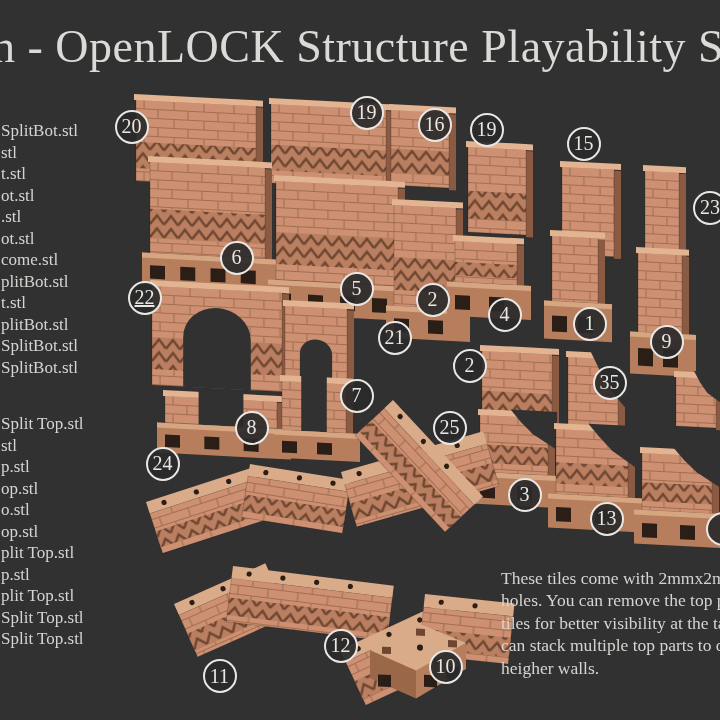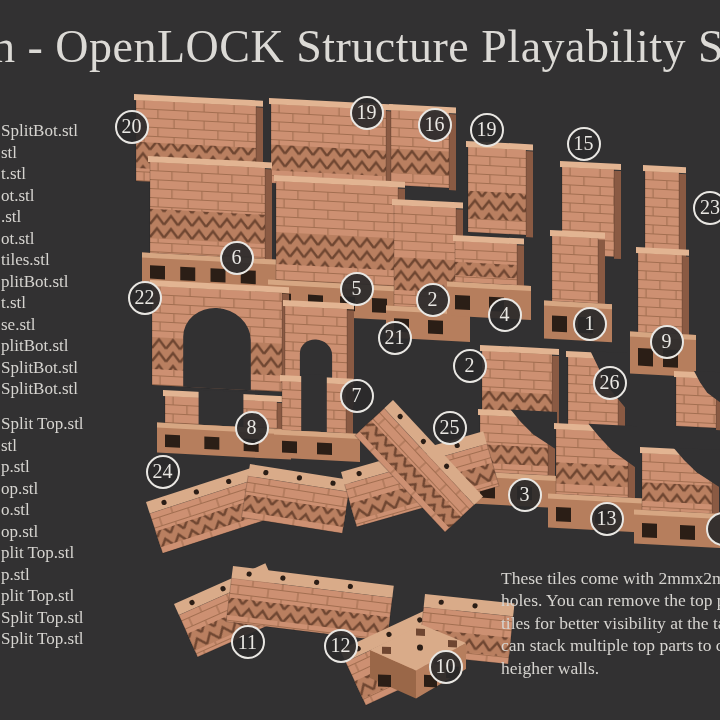--- a/index.html
+++ b/index.html
@@ -328,24 +328,23 @@
 
   <h1 class="title">h - OpenLOCK Structure Playability Sp</h1>
 
   <div class="file-list bot">
       <div class="file-line">SplitBot.stl</div>
       <div class="file-line">stl</div>
       <div class="file-line">t.stl</div>
       <div class="file-line">ot.stl</div>
       <div class="file-line">.stl</div>
       <div class="file-line">ot.stl</div>
-      <div class="file-line">tiles.stl</div>
+      <div class="file-line">come.stl</div>
       <div class="file-line">plitBot.stl</div>
       <div class="file-line">t.stl</div>
-      <div class="file-line">se.stl</div>
       <div class="file-line">plitBot.stl</div>
       <div class="file-line">SplitBot.stl</div>
       <div class="file-line">SplitBot.stl</div>
     </div>
   <div class="file-list top">
       <div class="file-line">Split Top.stl</div>
       <div class="file-line">stl</div>
       <div class="file-line">p.stl</div>
       <div class="file-line">op.stl</div>
       <div class="file-line">o.stl</div>
@@ -370,27 +369,27 @@
     <div class="badge" style="left: 417.5px; top: 107.5px;">16</div>
     <div class="badge" style="left: 469.5px; top: 112.5px;">19</div>
     <div class="badge" style="left: 566.5px; top: 126.5px;">15</div>
     <div class="badge" style="left: 693px; top: 190.5px;">23</div>
     <div class="badge" style="left: 219.5px; top: 240.5px;">6</div>
     <div class="badge" style="left: 339.5px; top: 271.5px;">5</div>
     <div class="badge" style="left: 415.5px; top: 282.5px;">2</div>
     <div class="badge" style="left: 487.5px; top: 297.5px;">4</div>
     <div class="badge" style="left: 572.5px; top: 306.5px;">1</div>
     <div class="badge" style="left: 649.5px; top: 324.5px;">9</div>
-    <div class="badge" style="left: 127.5px; top: 280.5px;">22</div>
+    <div class="badge" style="left: 127.5px; top: 280.5px; text-decoration: underline;">22</div>
     <div class="badge" style="left: 342.5px; top: 320.5px; margin-left: 35px;">21</div>
     <div class="badge" style="left: 452.5px; top: 348.5px;">2</div>
-    <div class="badge" style="left: 592.5px; top: 365.5px;">26</div>
+    <div class="badge" style="left: 592.5px; top: 365.5px;">35</div>
     <div class="badge" style="left: 339.5px; top: 378.5px;">7</div>
     <div class="badge" style="left: 234.5px; top: 410.5px;">8</div>
     <div class="badge" style="left: 432.5px; top: 410.5px;">25</div>
-    <div class="badge" style="left: 145.5px; top: 446.5px; margin-top: 8px;">24</div>
+    <div class="badge" style="left: 145.5px; top: 446.5px;">24</div>
     <div class="badge" style="left: 507.5px; top: 477.5px;">3</div>
     <div class="badge" style="left: 589.5px; top: 501.5px;">13</div>
-    <div class="badge" style="left: 202.5px; top: 625px; margin-left: 28px;">11</div>
+    <div class="badge" style="left: 202.5px; top: 659px;">11</div>
     <div class="badge" style="left: 323.5px; top: 628.5px;">12</div>
     <div class="badge" style="left: 428.5px; top: 649.5px;">10</div>
     <div class="badge" style="left: 705.5px; top: 511.5px;"></div>
   </div>
 
 </body></html>

